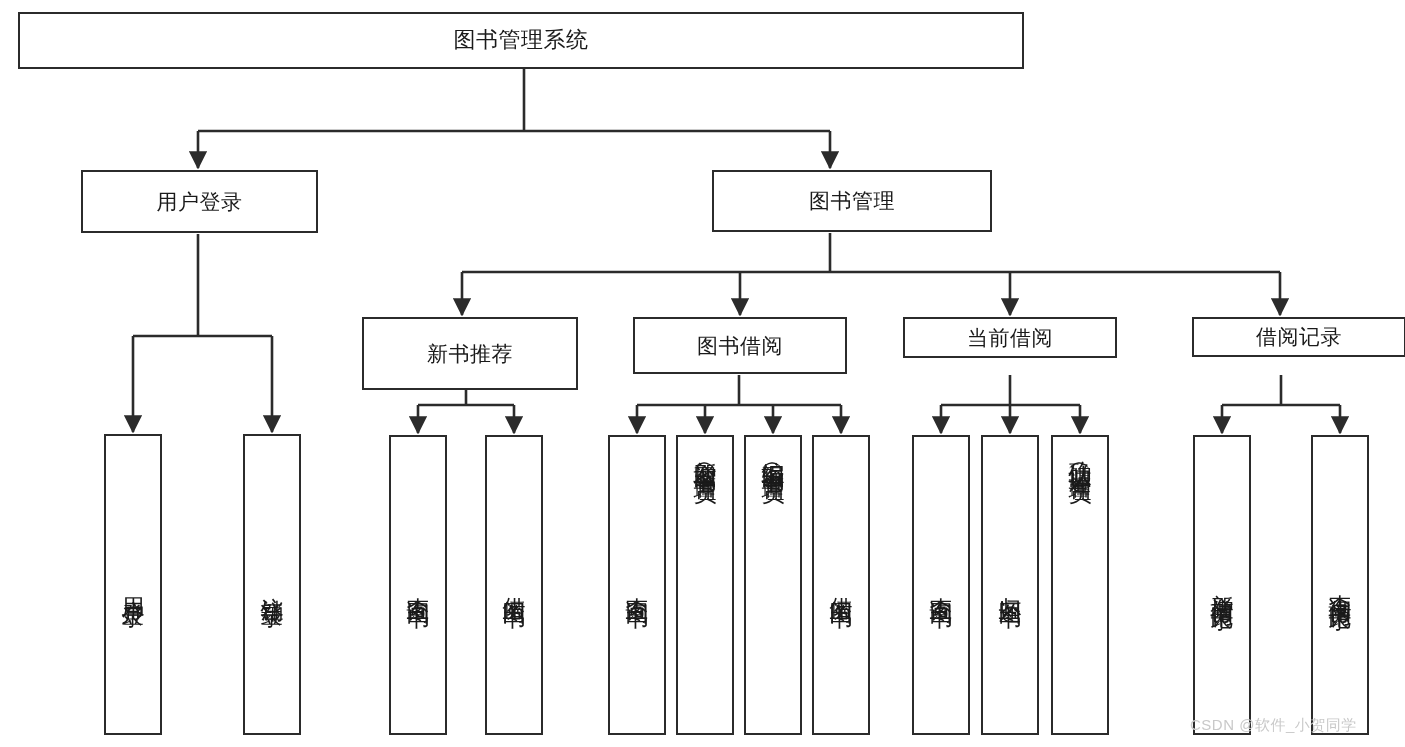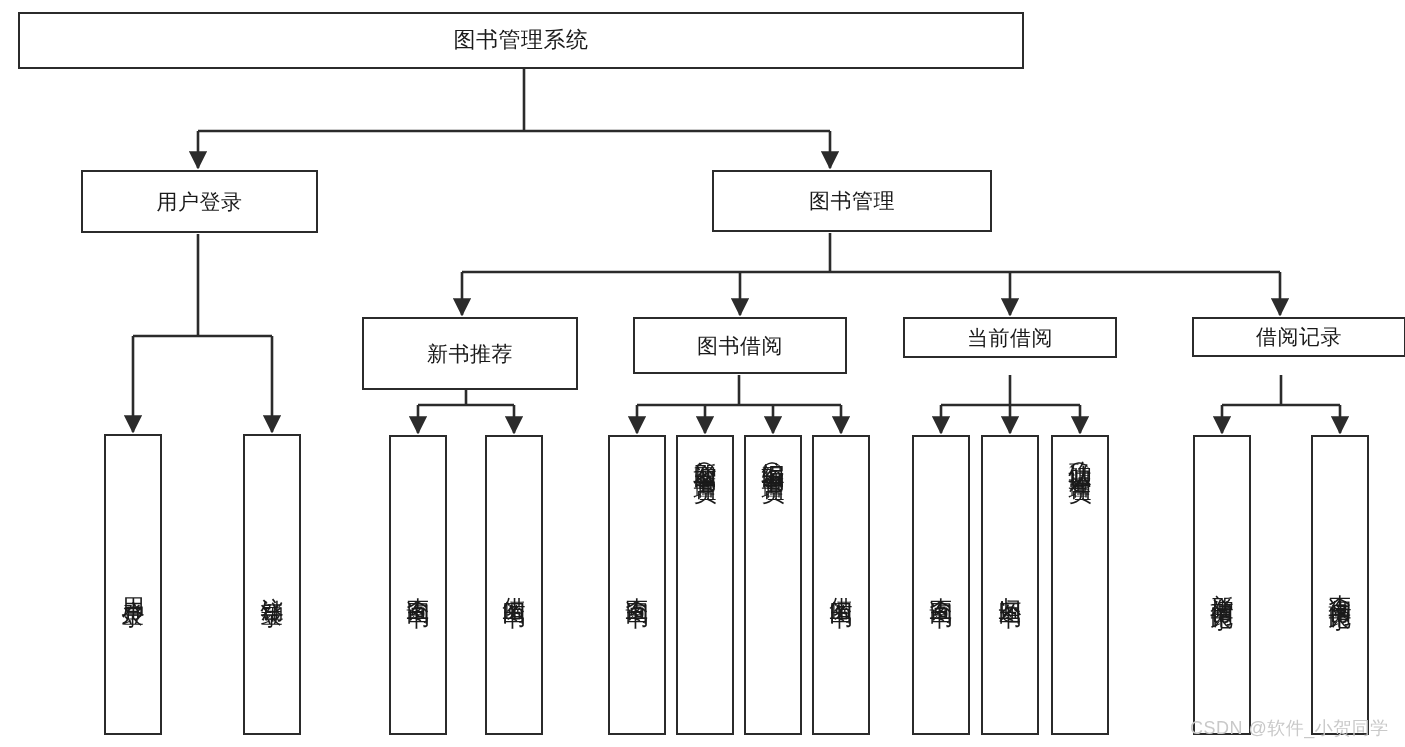--- a/index.html
+++ b/index.html
@@ -62,21 +62,21 @@
     letter-spacing: 3px;
     line-height: 1;
   }
   .node.vert.mid {
     align-items: center;
     padding-top: 0;
   }
   .watermark {
     position: absolute;
     color: #c9c9c9;
-    font-size: 18px;
+    font-size: 15px;
     letter-spacing: 0.5px;
     white-space: nowrap;
     user-select: none;
   }
 </style>
 </head>
 <body>
 
 <div id="canvas">
 

